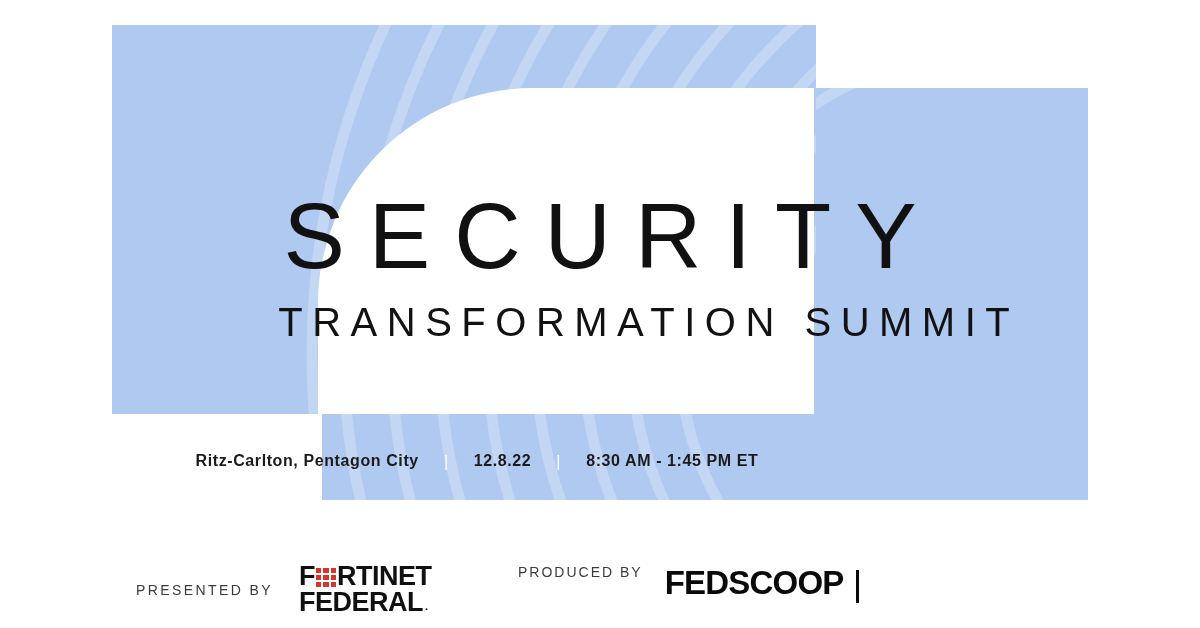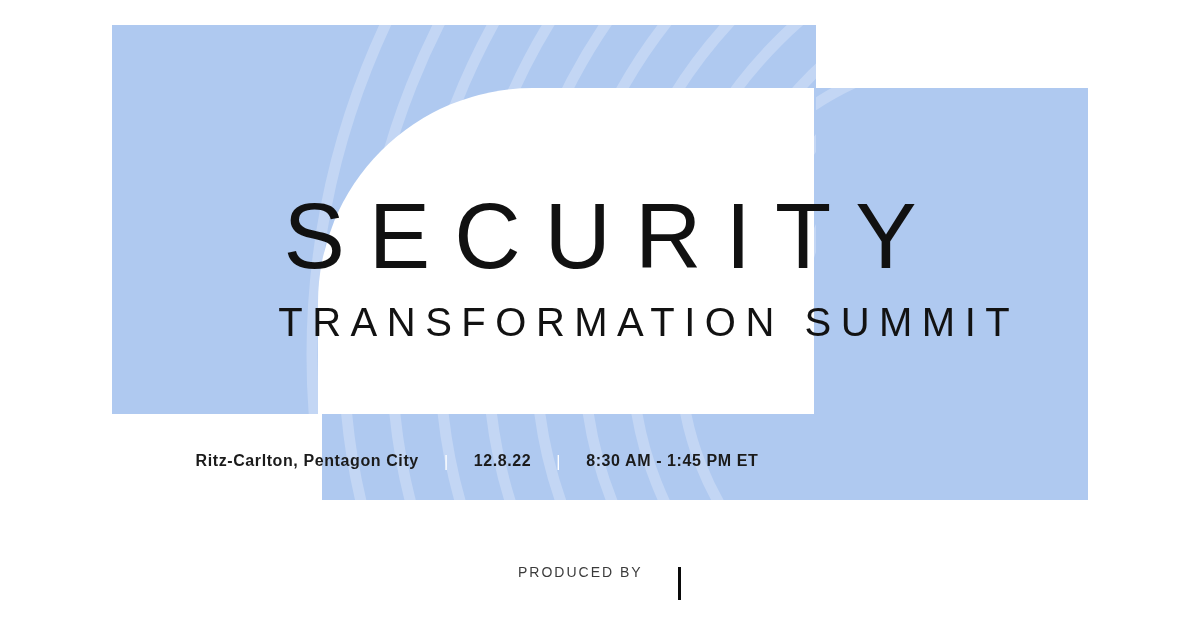--- a/index.html
+++ b/index.html
@@ -209,22 +209,47 @@
   <div class="details">
     <span>Ritz-Carlton, Pentagon City</span>
     <span class="sep">|</span>
     <span>12.8.22</span>
     <span class="sep">|</span>
     <span>8:30 AM - 1:45 PM ET</span>
   </div>
 
   <div class="footer">
 
+    <div class="pres-block">
+      <span class="kicker">PRESENTED BY</span>
+      <div class="fortinet">
+        <div class="fort-row">
+          <span class="pre">F</span>
+          <span class="fort-o">
+            <i class="cell" style="left:0;top:0;width:5px;height:5px;"></i>
+            <i class="cell" style="left:7px;top:0;width:6px;height:5px;"></i>
+            <i class="cell" style="left:15px;top:0;width:5px;height:5px;"></i>
+            <i class="cell" style="left:0;top:7px;width:5px;height:5px;"></i>
+            <i class="cell" style="left:7px;top:7px;width:6px;height:5px;"></i>
+            <i class="cell" style="left:15px;top:7px;width:5px;height:5px;"></i>
+            <i class="cell" style="left:0;top:14px;width:5px;height:5px;"></i>
+            <i class="cell" style="left:7px;top:14px;width:6px;height:5px;"></i>
+            <i class="cell" style="left:15px;top:14px;width:5px;height:5px;"></i>
+          </span>
+          <span class="post">RTINET</span>
+        </div>
+        <div class="fed-row">
+          <span>FEDERAL</span>
+          <span class="reg">.</span>
+        </div>
+      </div>
+    </div>
 
     <div class="prod-block">
       <span class="kicker prod">PRODUCED BY</span>
       <div class="scoops">
+        <span>FEDSCOOP</span>
         <span class="bar"></span>
       </div>
     </div>
 
   </div>
 </div>
 
 </body></html>

